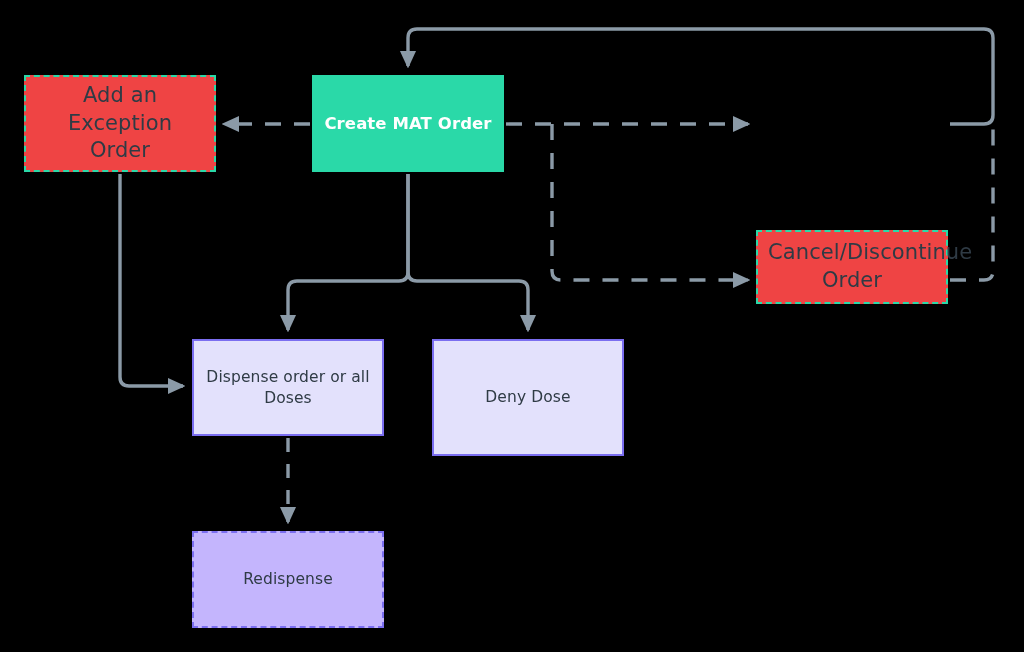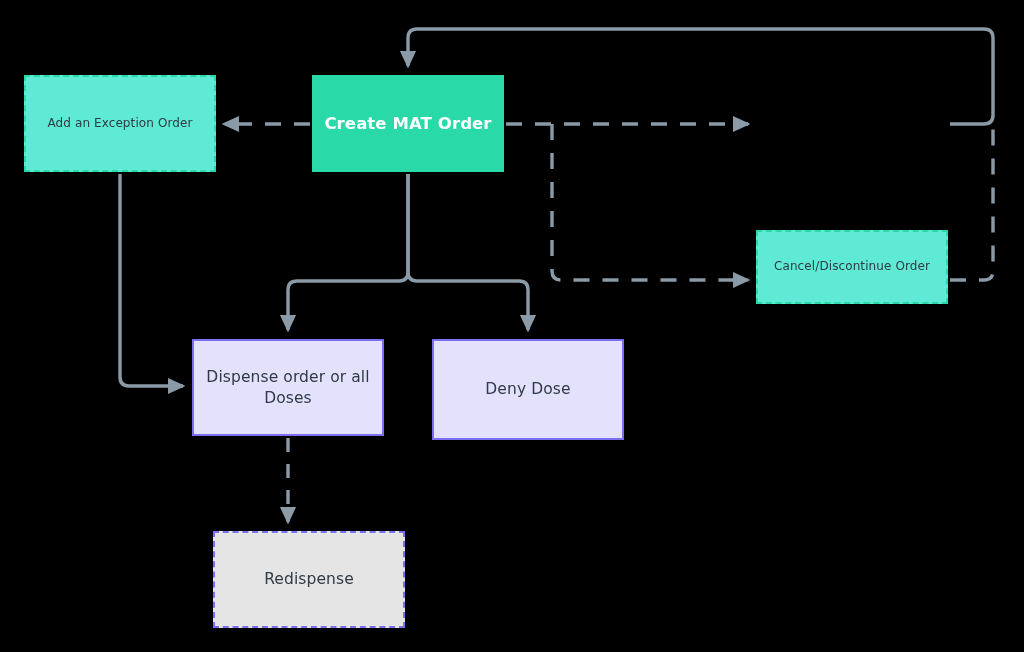--- a/index.html
+++ b/index.html
@@ -46,40 +46,39 @@
 
   
   .n-primary {
     background: #2ad9a8;
     border: 2px solid #2ad9a8;
     color: #ffffff;
     font-size: 16.5px;
     font-weight: 600;
   }
   .n-green-dashed {
-    background: #5eead4;
+    background: #ef4444;
     border: 2px dashed #2ad9a8;
     color: #2f3b45;
-    font-size: 12px;
+    font-size: 21px;
     font-weight: 400;
   }
   .n-purple-solid {
     background: #e3e1fc;
     border: 2px solid #7b6ef0;
     color: #2f3b45;
     font-size: 15.5px;
     font-weight: 400;
   }
   .n-purple-dashed {
-    background: #e5e5e5;
+    background: #c4b5fd;
     border: 2px dashed #7b6ef0;
     color: #2f3b45;
     font-size: 15.5px;
     font-weight: 400;
-    margin-left: 21px;
   }
 </style>
 </head>
 <body>
 
 <div id="canvas">
 
   <svg id="edges" viewBox="0 0 1024 652" width="1024" height="652" xmlns="http://www.w3.org/2000/svg">
     <defs>
       <marker id="arrowhead" viewBox="0 0 10 10" refX="8.6" refY="5" markerWidth="5.2" markerHeight="5.2" orient="auto-start-reverse">
@@ -119,21 +118,21 @@
 
 
   <div class="node n-green-dashed" style="left:756px; top:230px; width:192px; height:74px;">
     <span class="node-label">Cancel/Discontinue Order</span>
   </div>
 
   <div class="node n-purple-solid" style="left:192px; top:339px; width:192px; height:97px;">
     <span class="node-label">Dispense order or all Doses</span>
   </div>
 
-  <div class="node n-purple-solid" style="left:432px; top:339px; width:192px; height:101px;">
+  <div class="node n-purple-solid" style="left:432px; top:339px; width:192px; height:117px;">
     <span class="node-label">Deny Dose</span>
   </div>
 
   <div class="node n-purple-dashed" style="left:192px; top:531px; width:192px; height:97px;">
     <span class="node-label">Redispense</span>
   </div>
 
 </div>
 
 </body></html>

